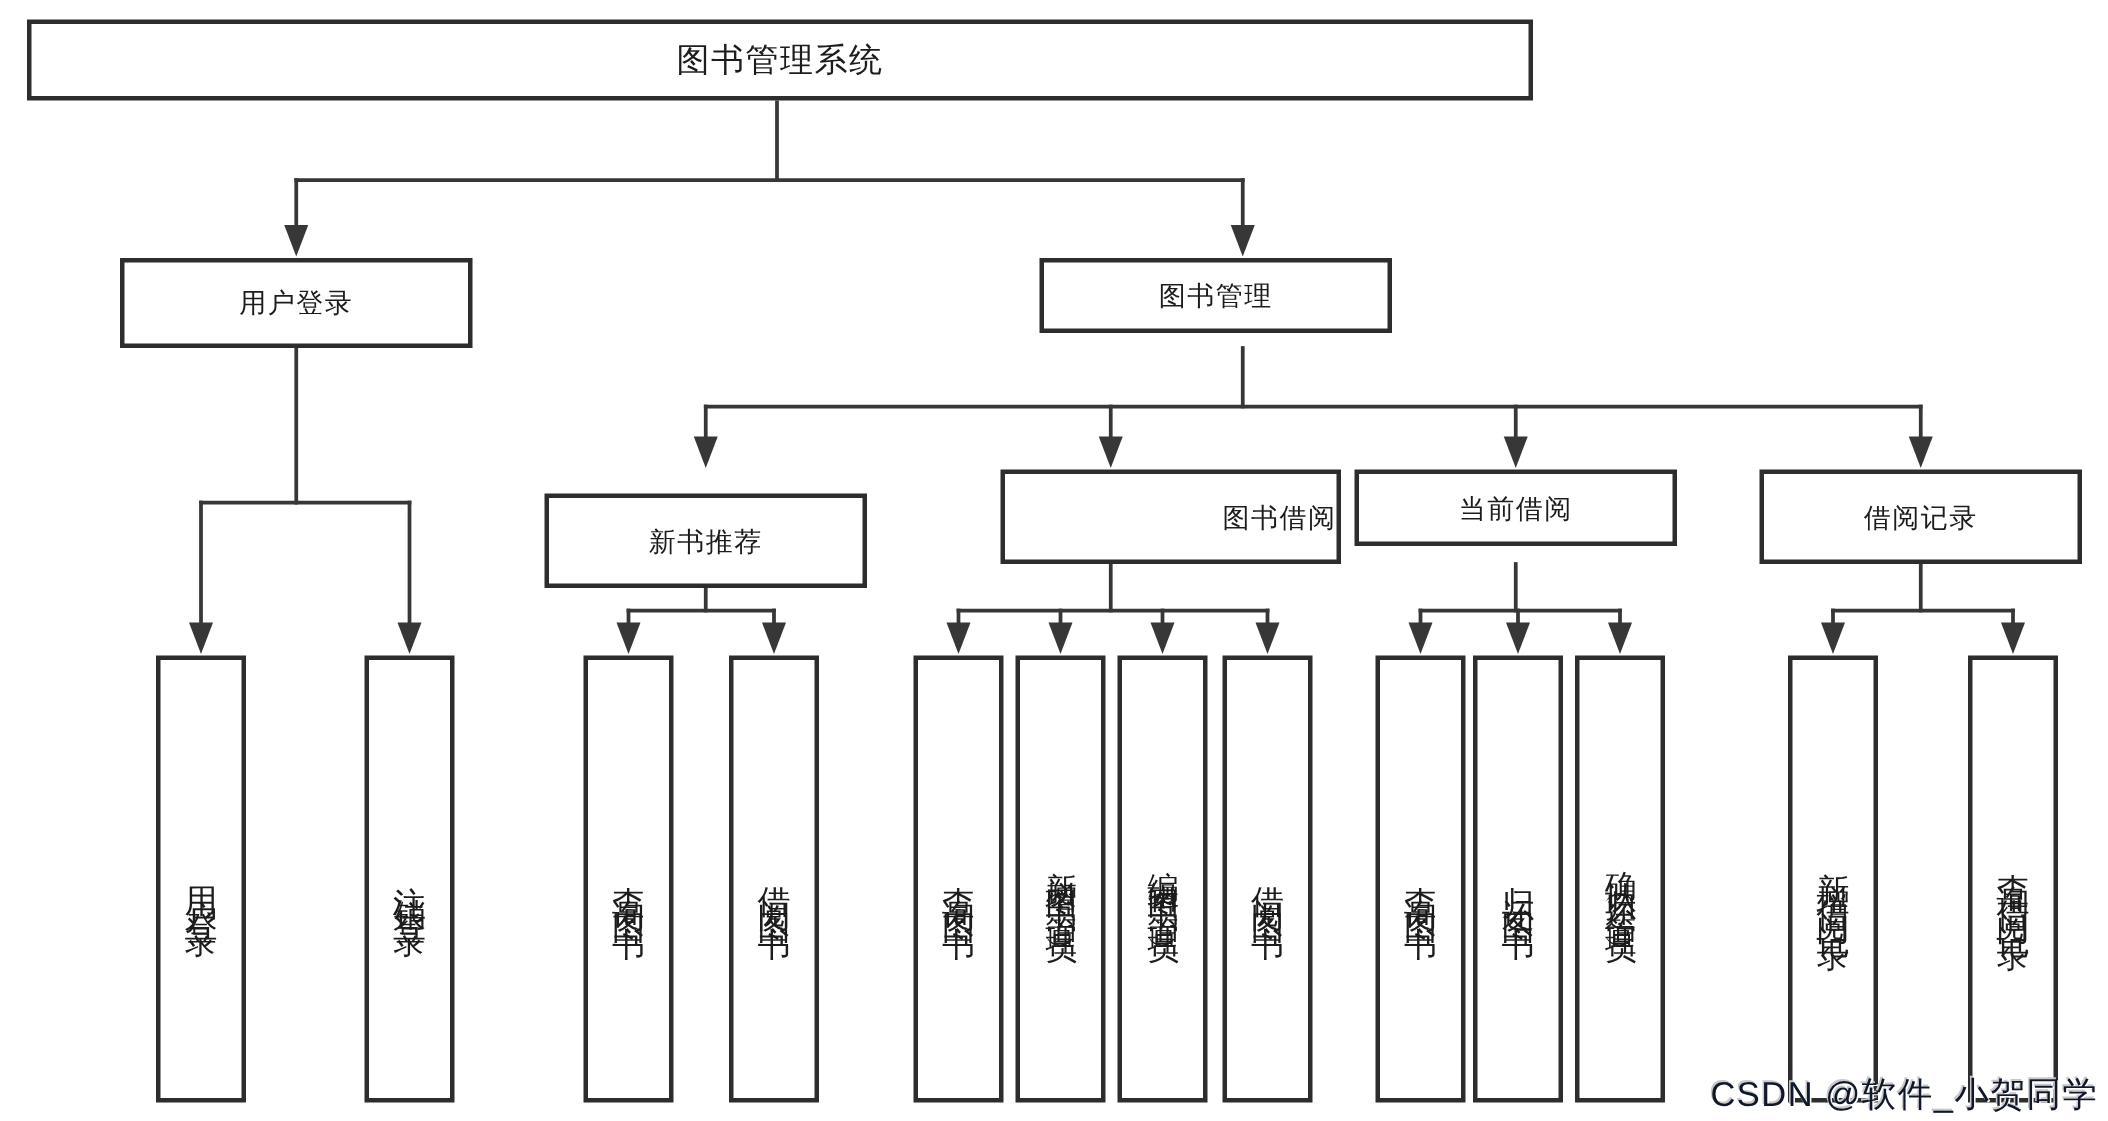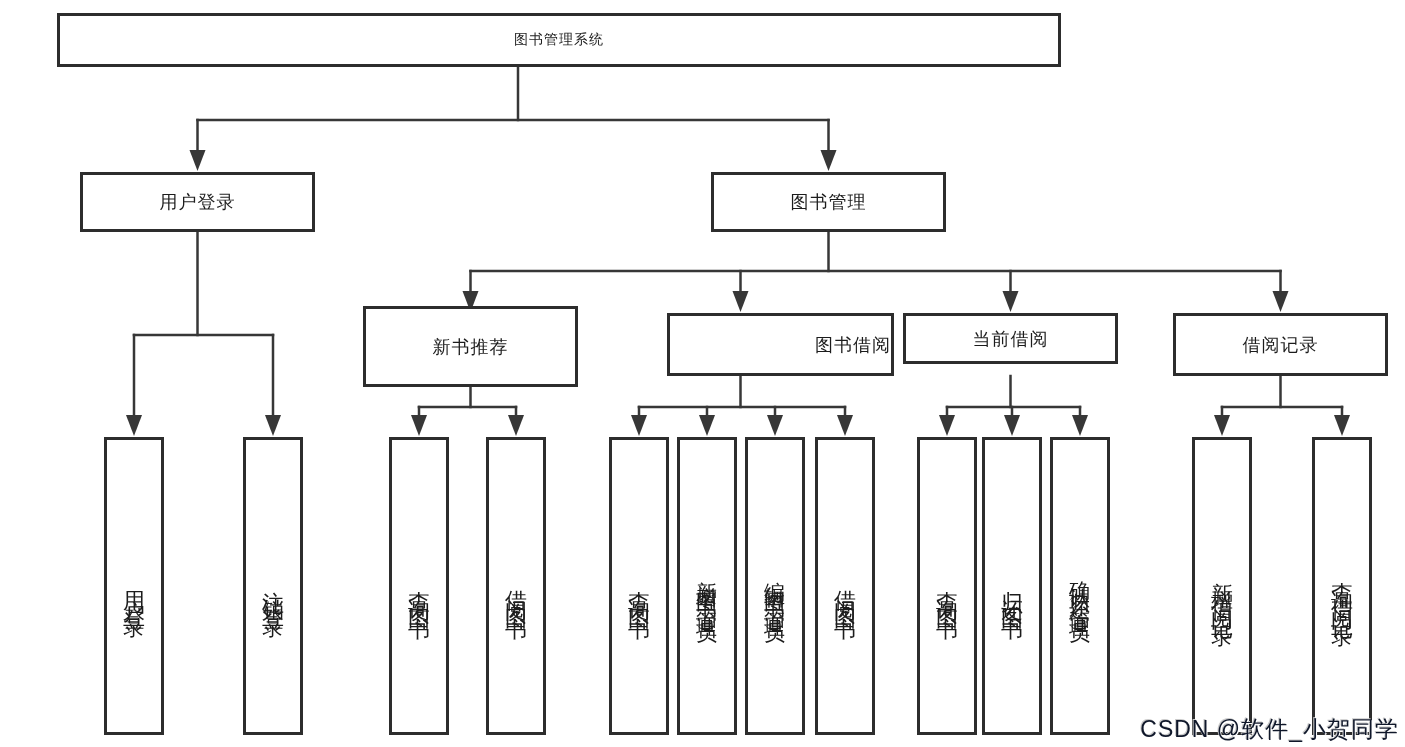--- a/index.html
+++ b/index.html
@@ -8,21 +8,21 @@
     font-family:"Liberation Sans","DejaVu Sans",sans-serif;
     color:#1c1c1c;overflow:hidden;
   }
   .stage{position:absolute;inset:0;}
   svg.connectors{position:absolute;left:0;top:0;}
   .hnode{
     position:absolute;background:#ffffff;border:3px solid #2d2d2d;
     box-sizing:border-box;display:flex;align-items:center;justify-content:center;
     font-size:18px;letter-spacing:1px;white-space:nowrap;
   }
-  .hnode.root{font-size:14px;margin-left:39px;}
+  .hnode.root{font-size:22px;}
   .vnode{
     position:absolute;background:#ffffff;border:3px solid #2d2d2d;
     box-sizing:border-box;width:60px;top:437px;height:298px;
     writing-mode:vertical-rl;text-orientation:mixed;
     display:flex;align-items:center;justify-content:center;
     font-size:22px;line-height:1;letter-spacing:9px;
   }
   .vnode span{display:block;padding-top:9px;}
   .watermark{
     position:absolute;right:6px;bottom:2px;font-size:23px;letter-spacing:1px;
@@ -104,25 +104,25 @@
     </g>
   </svg>
 
   <div class="hnode root" style="left:18px;top:13px;width:1004px;height:54px;">
     <span>图书管理系统</span>
   </div>
 
   <div class="hnode" style="left:80px;top:172px;width:235px;height:60px;">
     <span>用户登录</span>
   </div>
-  <div class="hnode" style="left:711px;top:172px;width:235px;height:60px;">
+  <div class="hnode" style="left:693px;top:172px;width:235px;height:50px;">
     <span>图书管理</span>
   </div>
 
-  <div class="hnode" style="left:363px;top:306px;width:215px;height:81px;text-align:right;">
+  <div class="hnode" style="left:363px;top:329px;width:215px;height:63px;text-align:right;">
     <span>新书推荐</span>
   </div>
   <div class="hnode" style="left:667px;top:313px;width:227px;height:63px;justify-content:flex-end;">
     <span>图书借阅</span>
   </div>
   <div class="hnode" style="left:903px;top:313px;width:215px;height:51px;">
     <span>当前借阅</span>
   </div>
   <div class="hnode" style="left:1173px;top:313px;width:215px;height:63px;">
     <span>借阅记录</span>

